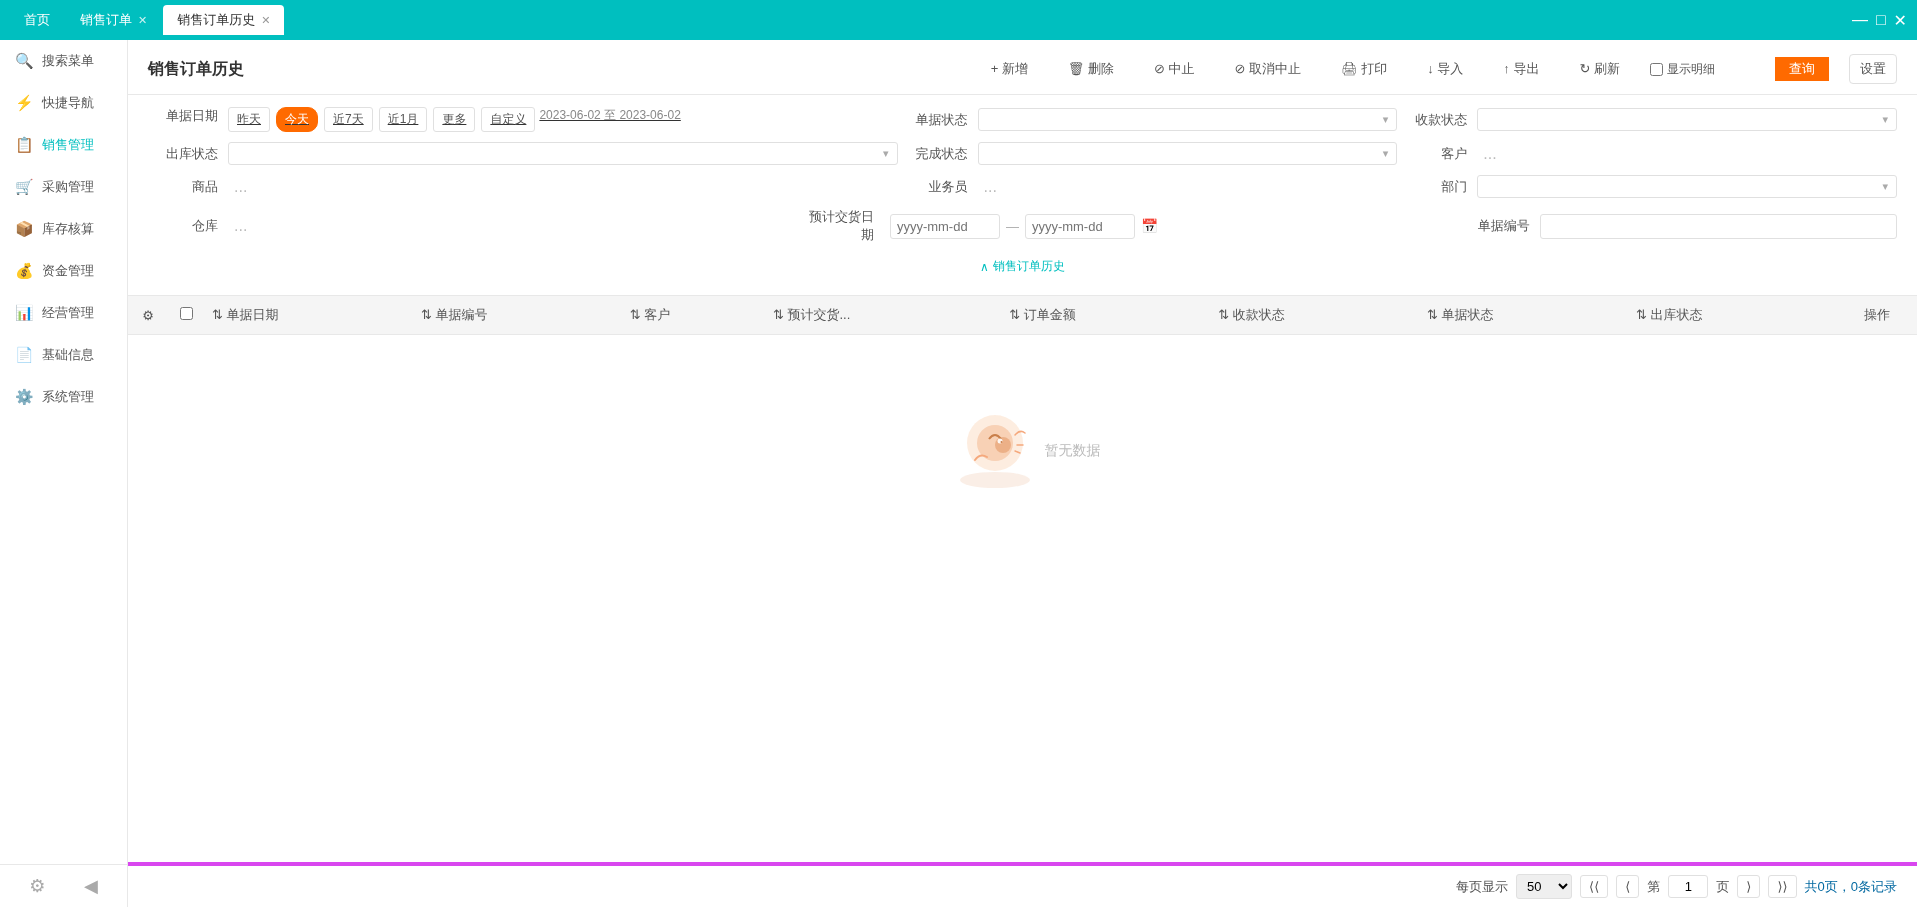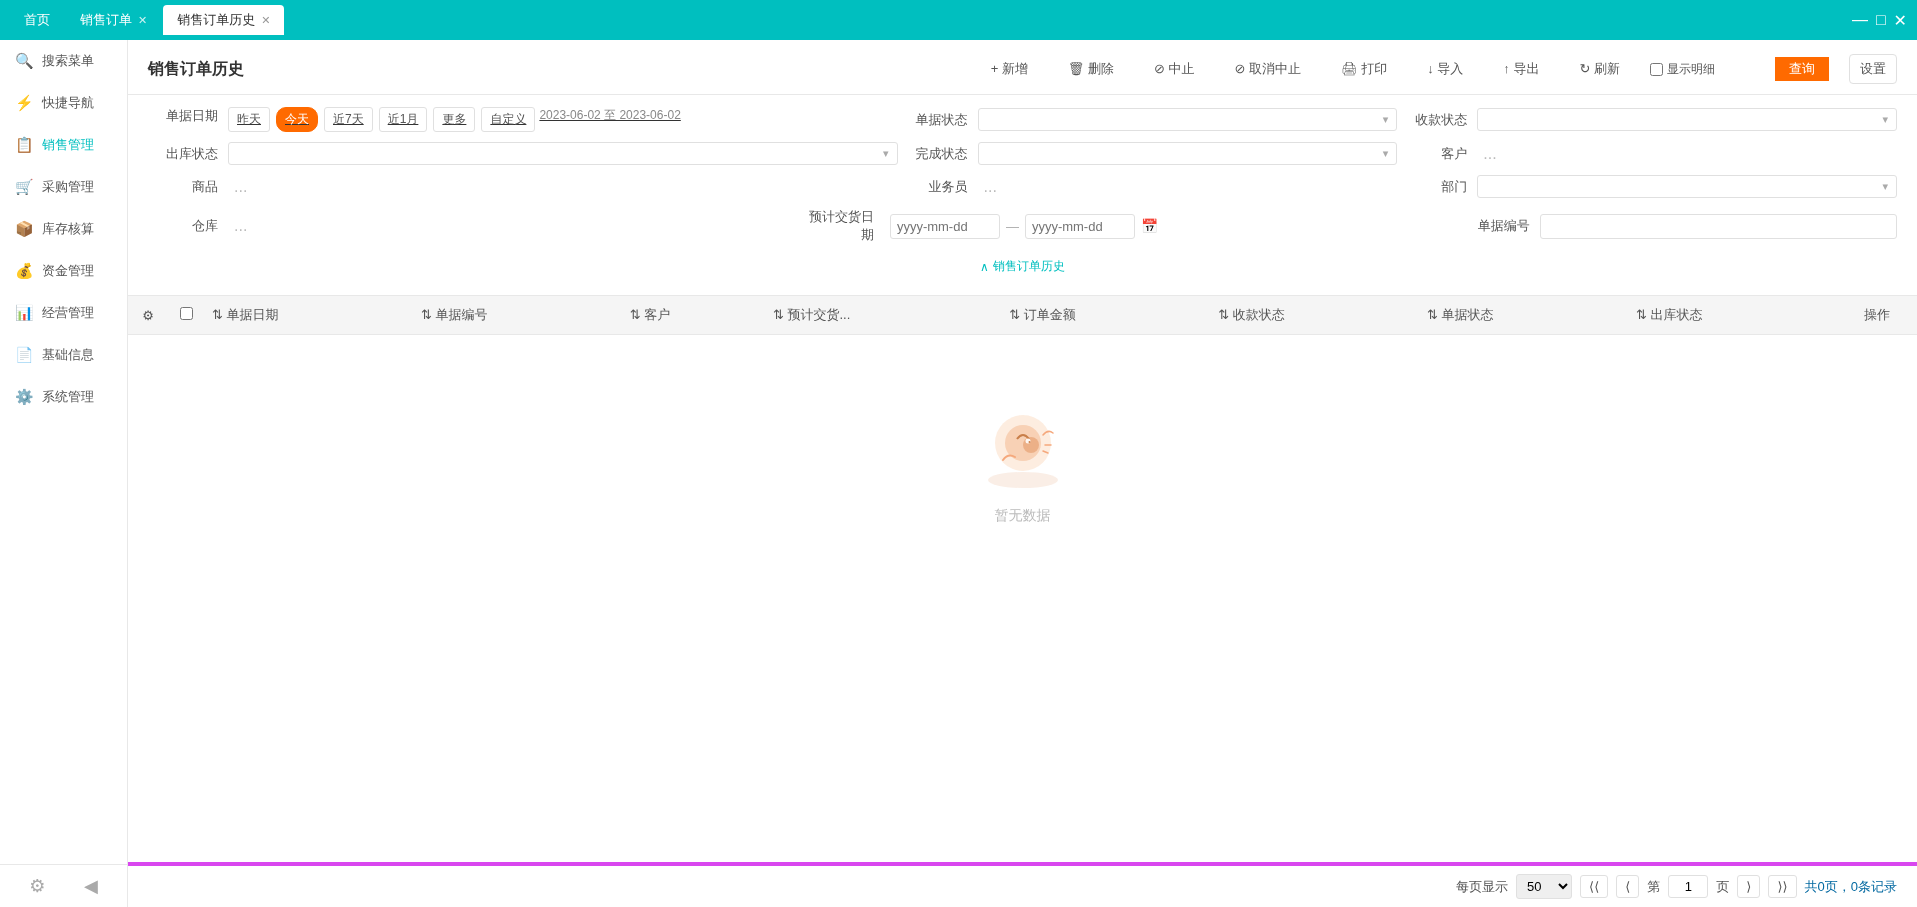--- a/index.html
+++ b/index.html
@@ -59,21 +59,21 @@
     
     .table-wrap { flex: 1; overflow: auto; background: #fff; margin: 0; }
     table { width: 100%; border-collapse: collapse; font-size: 13px; }
     thead tr { background: #f5f5f5; }
     th { padding: 10px 8px; text-align: left; font-weight: normal; color: #555; border-bottom: 1px solid #e8e8e8; white-space: nowrap; font-size: 13px; }
     .th-settings { width: 40px; text-align: center; }
     .th-check { width: 36px; text-align: center; }
     .th-ops { width: 80px; text-align: center; }
 
     
-    .empty-state { display: flex; flex-direction: column; align-items: center; justify-content: center; padding: 60px 20px; }
+    .empty-state { display: flex; flex-direction: row; align-items: center; justify-content: center; padding: 60px 20px; }
     .empty-text { color: #bbb; font-size: 14px; }
 
     
     .pagination-bar { display: flex; align-items: center; justify-content: flex-end; padding: 8px 20px; background: #fff; border-top: 4px solid #d946ef; gap: 8px; font-size: 13px; color: #555; flex-shrink: 0; }
     .pagination-bar select { border: 1px solid #e0e0e0; border-radius: 3px; padding: 3px 6px; font-size: 13px; }
     .page-btn { border: 1px solid #e0e0e0; background: #fff; padding: 3px 8px; cursor: pointer; border-radius: 3px; color: #555; font-size: 13px; }
     .page-input { width: 40px; border: 1px solid #e0e0e0; border-radius: 3px; text-align: center; padding: 3px 4px; font-size: 13px; }
     .total-text { color: #0369a1; font-size: 13px; }
 
     

